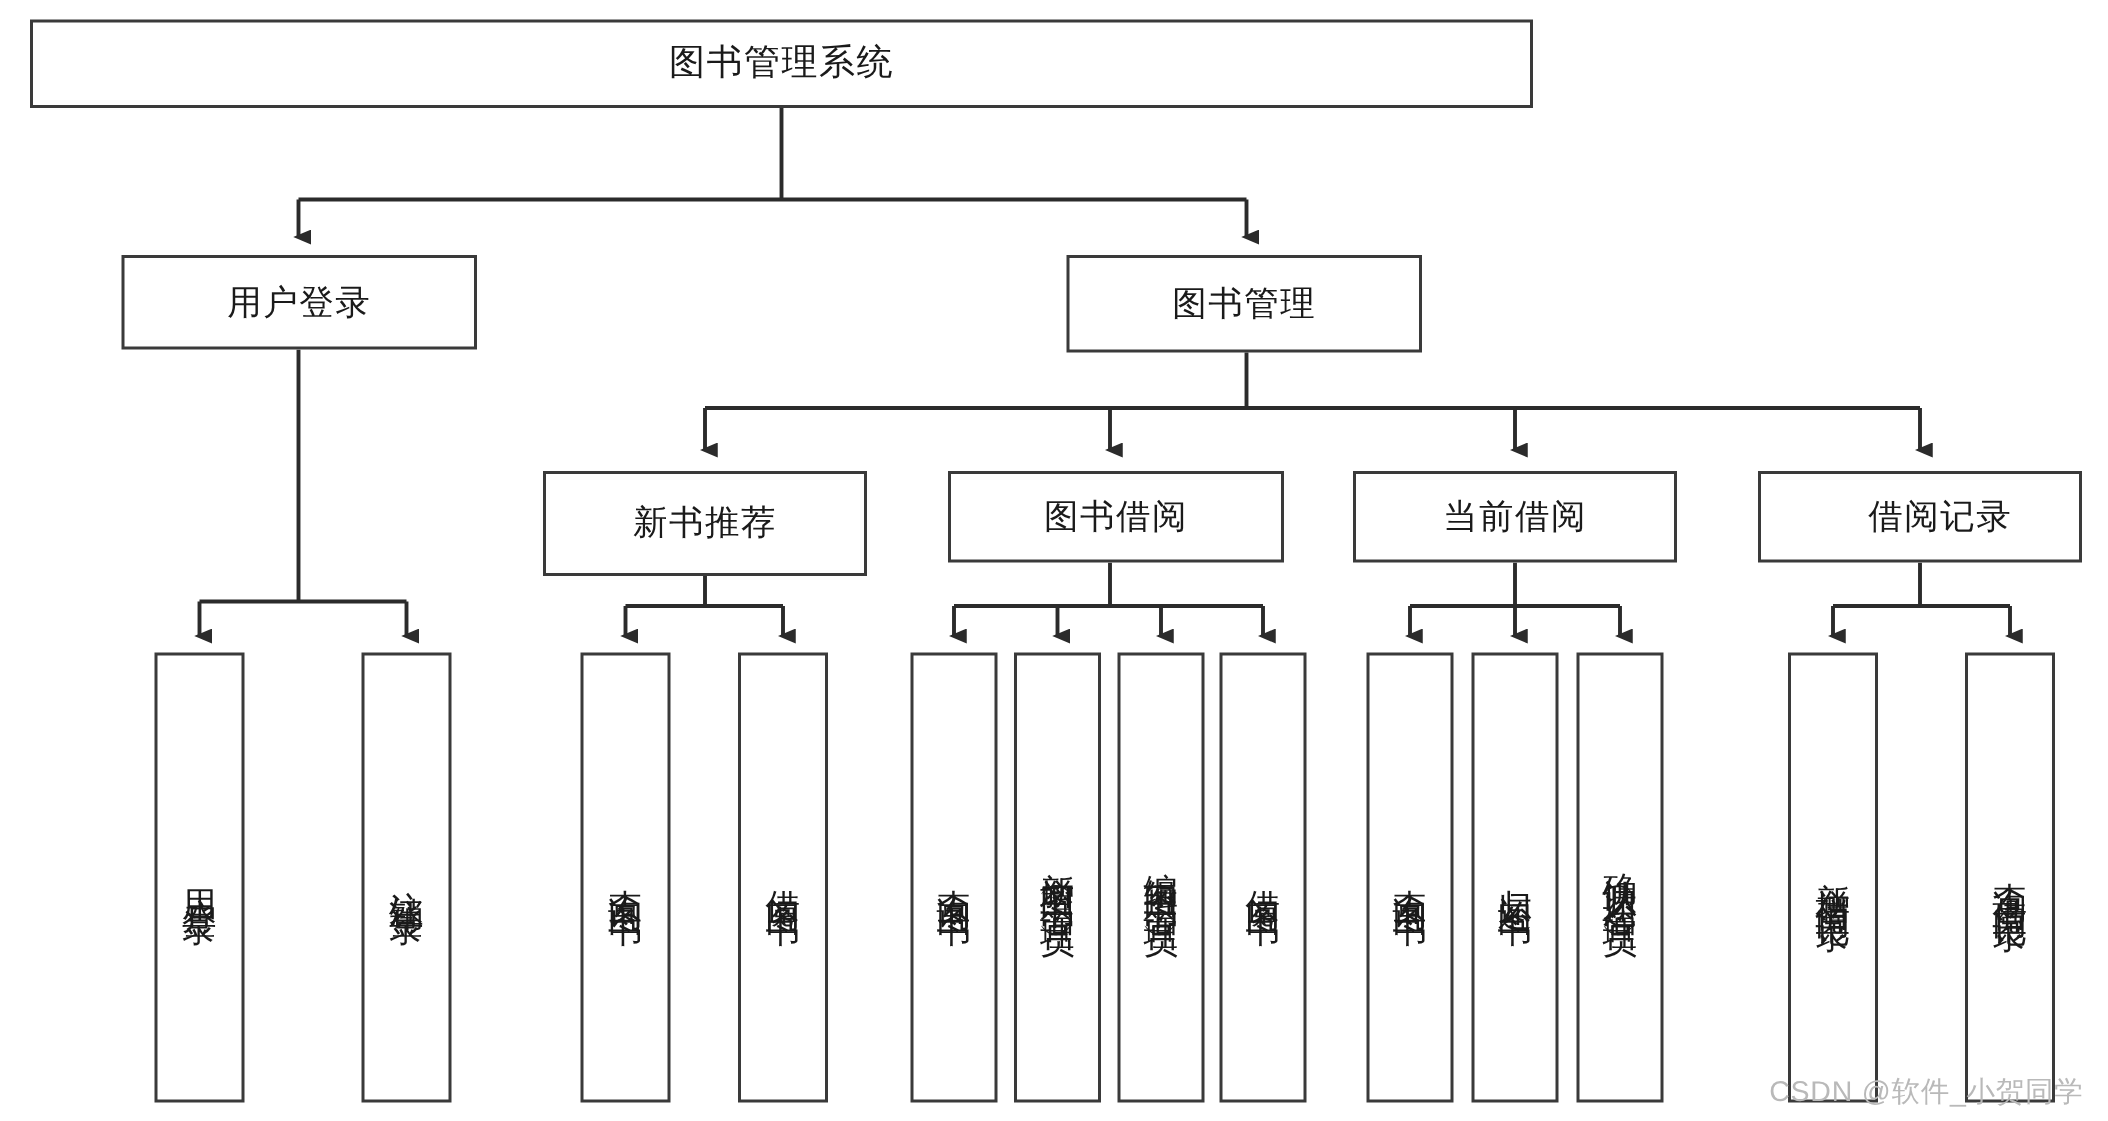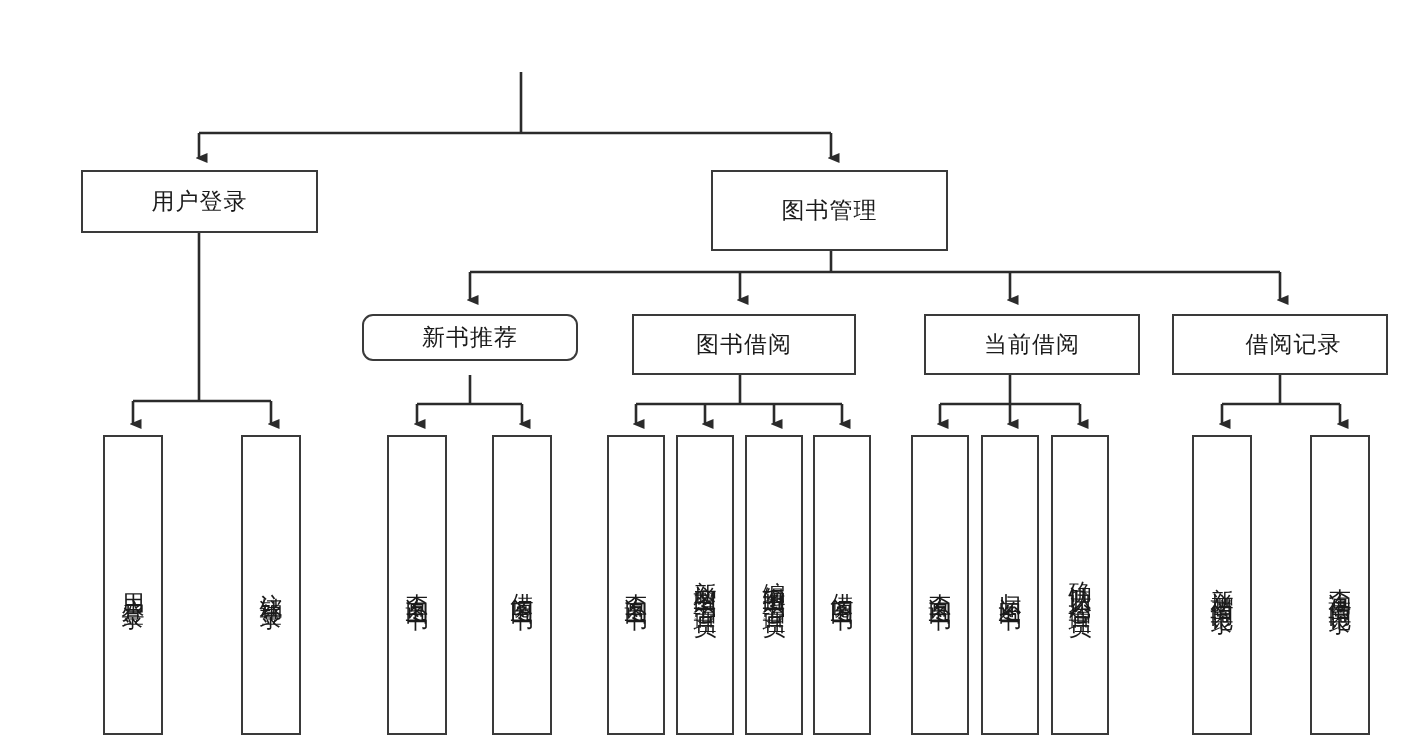--- a/index.html
+++ b/index.html
@@ -118,27 +118,28 @@
       <path d="M1010,404 L1010,424" marker-end="url(#arrow)"></path>
       <path d="M1080,404 L1080,424" marker-end="url(#arrow)"></path>
 
       <path d="M1280,375 L1280,404"></path>
       <path d="M1222,404 L1340,404"></path>
       <path d="M1222,404 L1222,424" marker-end="url(#arrow)"></path>
       <path d="M1340,404 L1340,424" marker-end="url(#arrow)"></path>
     </g>
   </svg>
 
+  <div class="node h root" style="left:20px; top:13px; width:1002px; height:59px;">图书管理系统</div>
 
   <div class="node h" style="left:81px; top:170px; width:237px; height:63px;">用户登录</div>
-  <div class="node h" style="left:711px; top:170px; width:237px; height:81px;">图书管理</div>
+  <div class="node h" style="left:711px; top:170px; width:237px; height:65px;">图书管理</div>
 
-  <div class="node h" style="left:362px; top:314px; width:216px; height:47px;border-radius:11px;">新书推荐</div>
+  <div class="node h" style="left:362px; top:314px; width:216px; height:70px;">新书推荐</div>
   <div class="node h" style="left:632px; top:314px; width:224px; height:61px;">图书借阅</div>
-  <div class="node h" style="left:902px; top:314px; width:216px; height:61px;margin-left:22px;">当前借阅</div>
+  <div class="node h" style="left:902px; top:314px; width:216px; height:61px;">当前借阅</div>
   <div class="node h" style="left:1172px; top:314px; width:216px; height:61px;padding-left:27px;">借阅记录</div>
 
   <div class="node v" style="left:103px; top:435px; width:60px; height:300px;">
     <span class="vtext">用户登录</span>
   </div>
   <div class="node v" style="left:241px; top:435px; width:60px; height:300px;">
     <span class="vtext">注销登录</span>
   </div>
 
   <div class="node v" style="left:387px; top:435px; width:60px; height:300px;">
@@ -171,14 +172,15 @@
     <span class="vtext">确认归还（管理员）</span>
   </div>
 
   <div class="node v" style="left:1192px; top:435px; width:60px; height:300px;">
     <span class="vtext">新增借阅记录</span>
   </div>
   <div class="node v" style="left:1310px; top:435px; width:60px; height:300px;">
     <span class="vtext">查询借阅记录</span>
   </div>
 
+  <div class="watermark">CSDN @软件_小贺同学</div>
 
 </div>
 
 </body></html>

